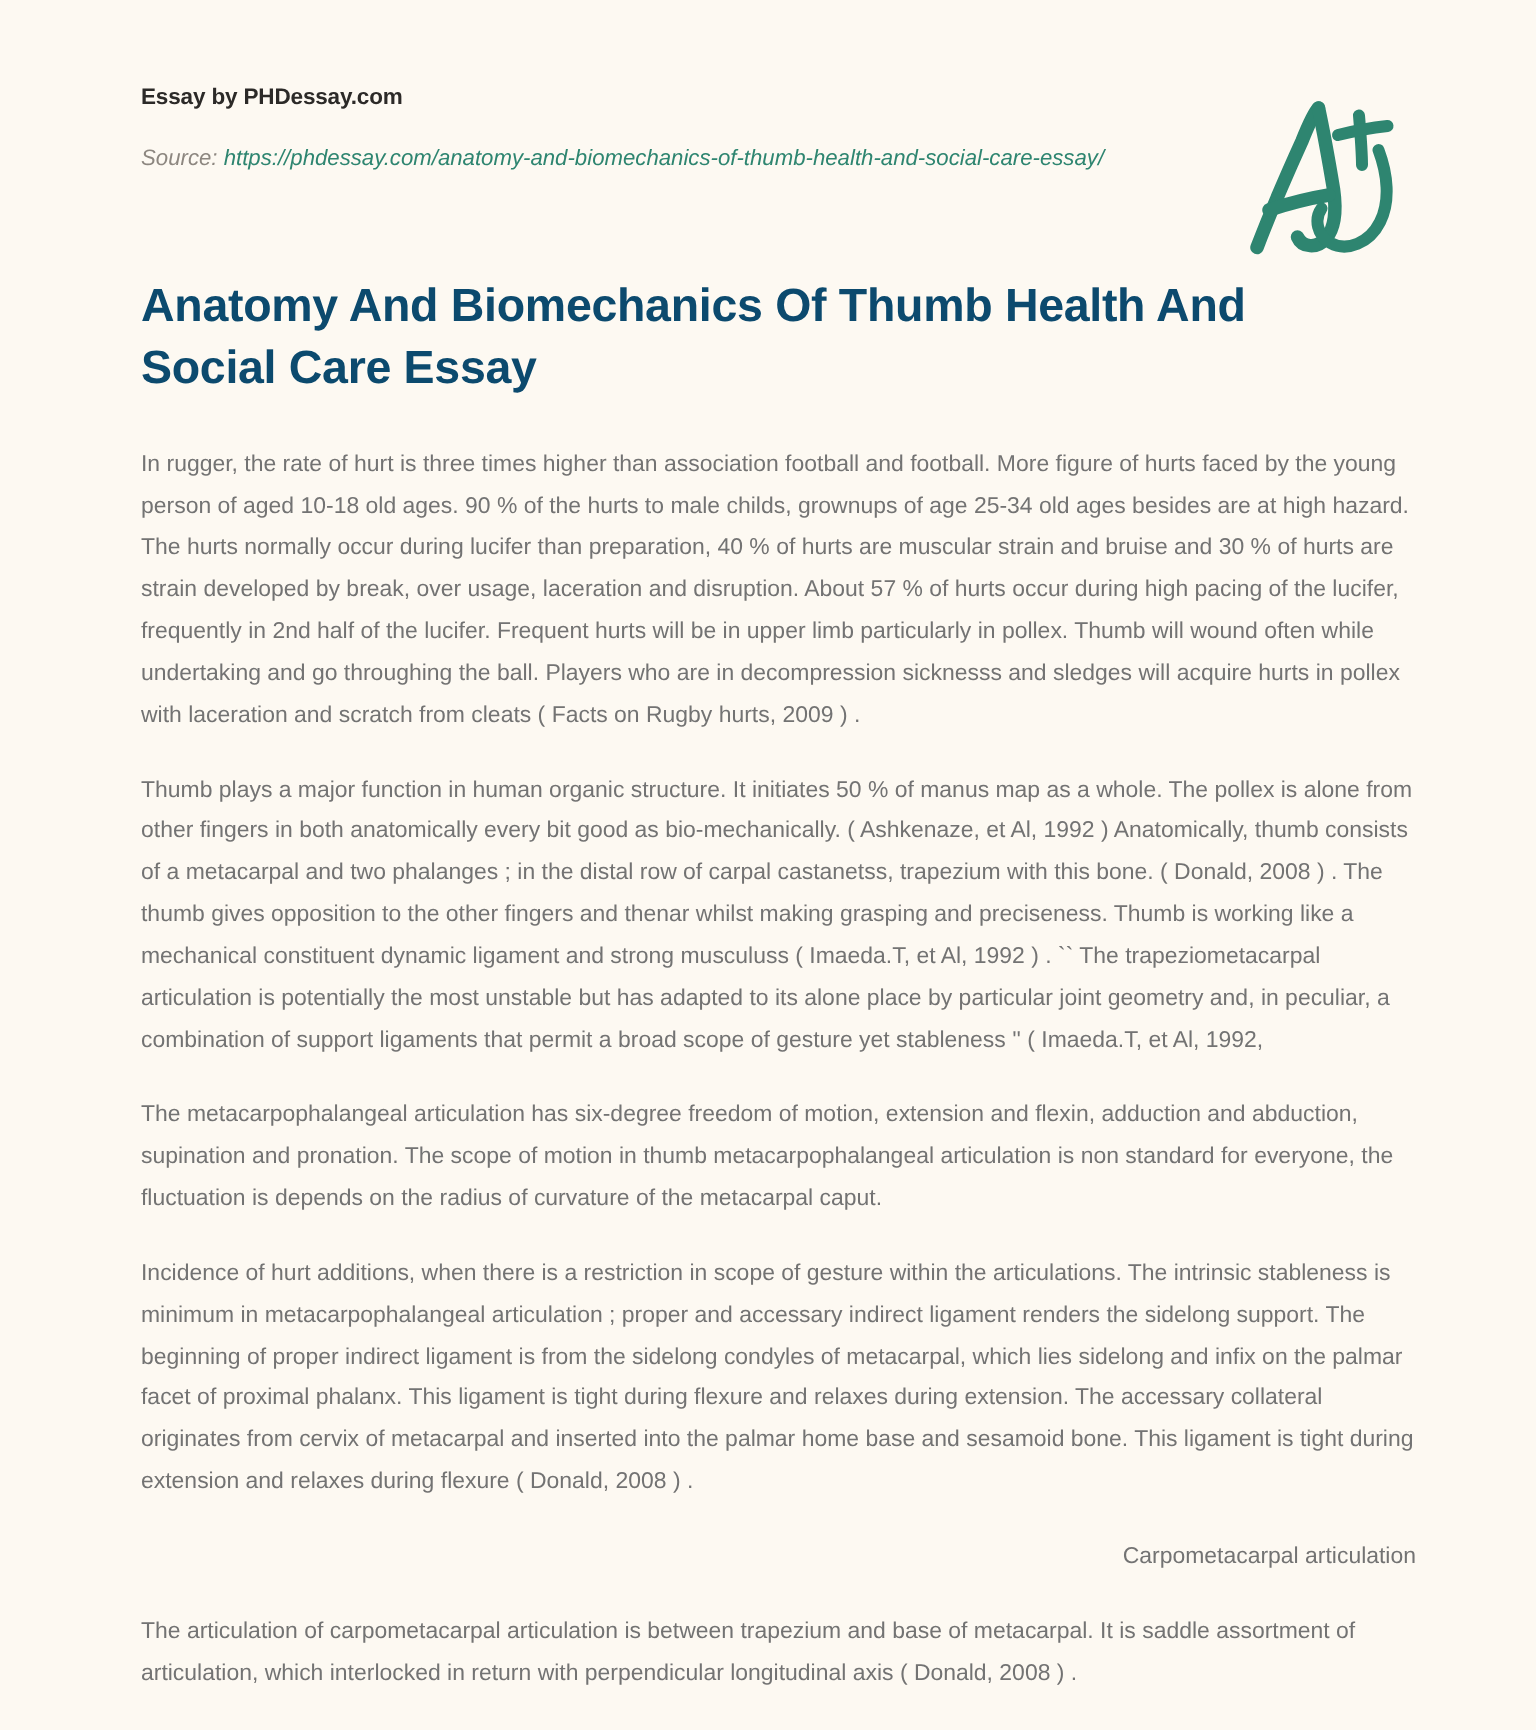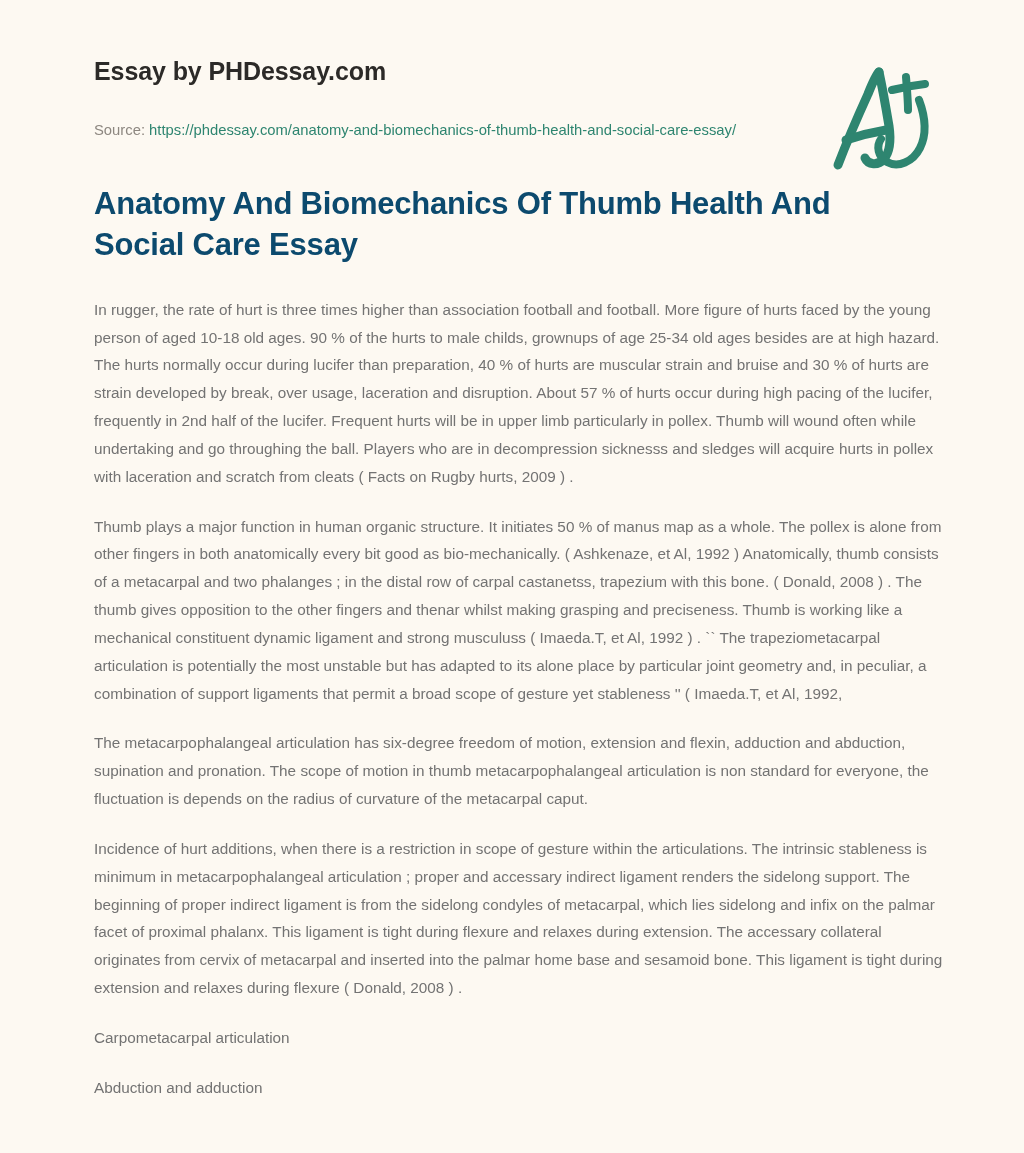--- a/index.html
+++ b/index.html
@@ -26,36 +26,37 @@
 
   
   .header {
     position: relative;
     padding: 56px 78px 0 94px;
     min-height: 150px;
     box-sizing: border-box;
   }
 
   .brand-line {
-    font-size: 25px;
+    font-size: 15px;
     font-weight: 700;
     color: #2c2a28;
     letter-spacing: -0.1px;
     line-height: 1.2;
-    margin: 0 0 32px 0;
+    margin: 0 0 20px 0;
     font-family: "Liberation Sans", sans-serif;
   }
 
   .source-line {
     font-size: 14.8px;
     line-height: 1.68;
     max-width: 680px;
     color: #8d8780;
     font-family: "Liberation Sans", sans-serif;
     word-break: break-word;
+    font-style: italic;
   }
 
   .source-label {
     color: #8d8780;
   }
 
   .source-url {
     color: #2e8570;
     text-decoration: none;
     word-break: break-all;
@@ -96,20 +97,21 @@
     font-size: 15.3px;
     line-height: 1.82;
     color: #737373;
     margin: 0 0 22px 0;
     font-family: "Liberation Sans", sans-serif;
     text-align: left;
   }
 
   .article p.subhead {
     margin-bottom: 22px;
+    text-align: right;
   }
 
   .article p:last-child {
     margin-bottom: 0;
   }
 </style>
 </head>
 <body>
 
 <div class="page">
@@ -146,16 +148,17 @@
   </div>
 
   <h1 class="title">Anatomy And Biomechanics Of Thumb Health And Social Care Essay</h1>
 
   <div class="article">
     <p>In rugger, the rate of hurt is three times higher than association football and football. More figure of hurts faced by the young person of aged 10-18 old ages. 90 % of the hurts to male childs, grownups of age 25-34 old ages besides are at high hazard. The hurts normally occur during lucifer than preparation, 40 % of hurts are muscular strain and bruise and 30 % of hurts are strain developed by break, over usage, laceration and disruption. About 57 % of hurts occur during high pacing of the lucifer, frequently in 2nd half of the lucifer. Frequent hurts will be in upper limb particularly in pollex. Thumb will wound often while undertaking and go throughing the ball. Players who are in decompression sicknesss and sledges will acquire hurts in pollex with laceration and scratch from cleats ( Facts on Rugby hurts, 2009 ) .</p>
     <p>Thumb plays a major function in human organic structure. It initiates 50 % of manus map as a whole. The pollex is alone from other fingers in both anatomically every bit good as bio-mechanically. ( Ashkenaze, et Al, 1992 ) Anatomically, thumb consists of a metacarpal and two phalanges ; in the distal row of carpal castanetss, trapezium with this bone. ( Donald, 2008 ) . The thumb gives opposition to the other fingers and thenar whilst making grasping and preciseness. Thumb is working like a mechanical constituent dynamic ligament and strong musculuss ( Imaeda.T, et Al, 1992 ) . `` The trapeziometacarpal articulation is potentially the most unstable but has adapted to its alone place by particular joint geometry and, in peculiar, a combination of support ligaments that permit a broad scope of gesture yet stableness '' ( Imaeda.T, et Al, 1992,</p>
     <p>The metacarpophalangeal articulation has six-degree freedom of motion, extension and flexin, adduction and abduction, supination and pronation. The scope of motion in thumb metacarpophalangeal articulation is non standard for everyone, the fluctuation is depends on the radius of curvature of the metacarpal caput.</p>
     <p>Incidence of hurt additions, when there is a restriction in scope of gesture within the articulations. The intrinsic stableness is minimum in metacarpophalangeal articulation ; proper and accessary indirect ligament renders the sidelong support. The beginning of proper indirect ligament is from the sidelong condyles of metacarpal, which lies sidelong and infix on the palmar facet of proximal phalanx. This ligament is tight during flexure and relaxes during extension. The accessary collateral originates from cervix of metacarpal and inserted into the palmar home base and sesamoid bone. This ligament is tight during extension and relaxes during flexure ( Donald, 2008 ) .</p>
     <p class="subhead">Carpometacarpal articulation</p>
+    <p>The articulation of carpometacarpal articulation is between trapezium and base of metacarpal. It is saddle assortment of articulation, which interlocked in return with perpendicular longitudinal axis ( Donald, 2008 ) .</p>
     <p class="subhead">Abduction and adduction</p>
   </div>
 
 </div>
 
 </body></html>

